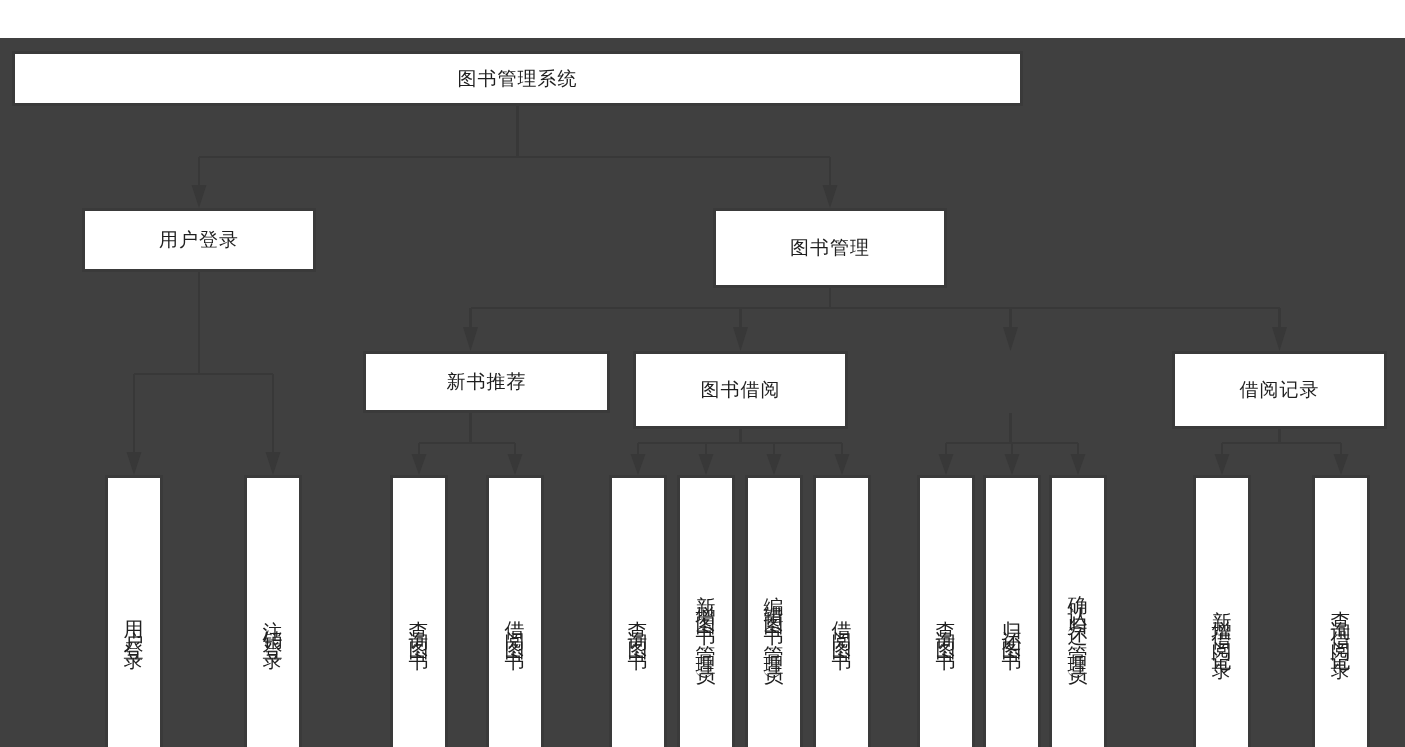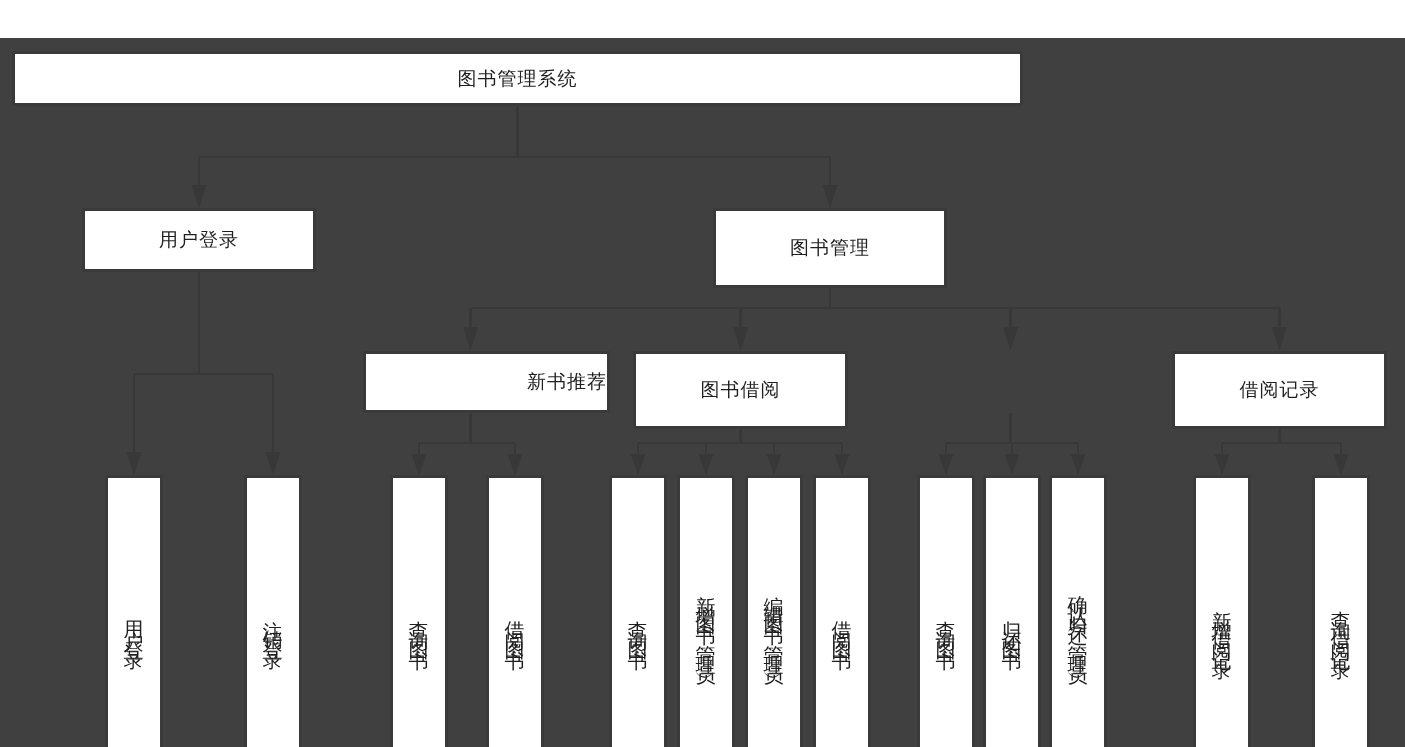--- a/index.html
+++ b/index.html
@@ -107,21 +107,21 @@
     <span>图书管理系统</span>
   </div>
 
   <div class="hbox" style="left:82px; top:170px; width:234px; height:64px;">
     <span>用户登录</span>
   </div>
   <div class="hbox" style="left:713px; top:170px; width:234px; height:80px;">
     <span>图书管理</span>
   </div>
 
-  <div class="hbox" style="left:363px; top:313px; width:247px; height:62px;justify-content:flex-end;">
+  <div class="hbox" style="left:363px; top:313px; width:247px; height:62px;">
     <span>新书推荐</span>
   </div>
   <div class="hbox" style="left:633px; top:313px; width:215px; height:78px;">
     <span>图书借阅</span>
   </div>
   <div class="hbox" style="left:1172px; top:313px; width:215px; height:78px;">
     <span>借阅记录</span>
   </div>
 
   <div class="vbox" style="left:105px;">

